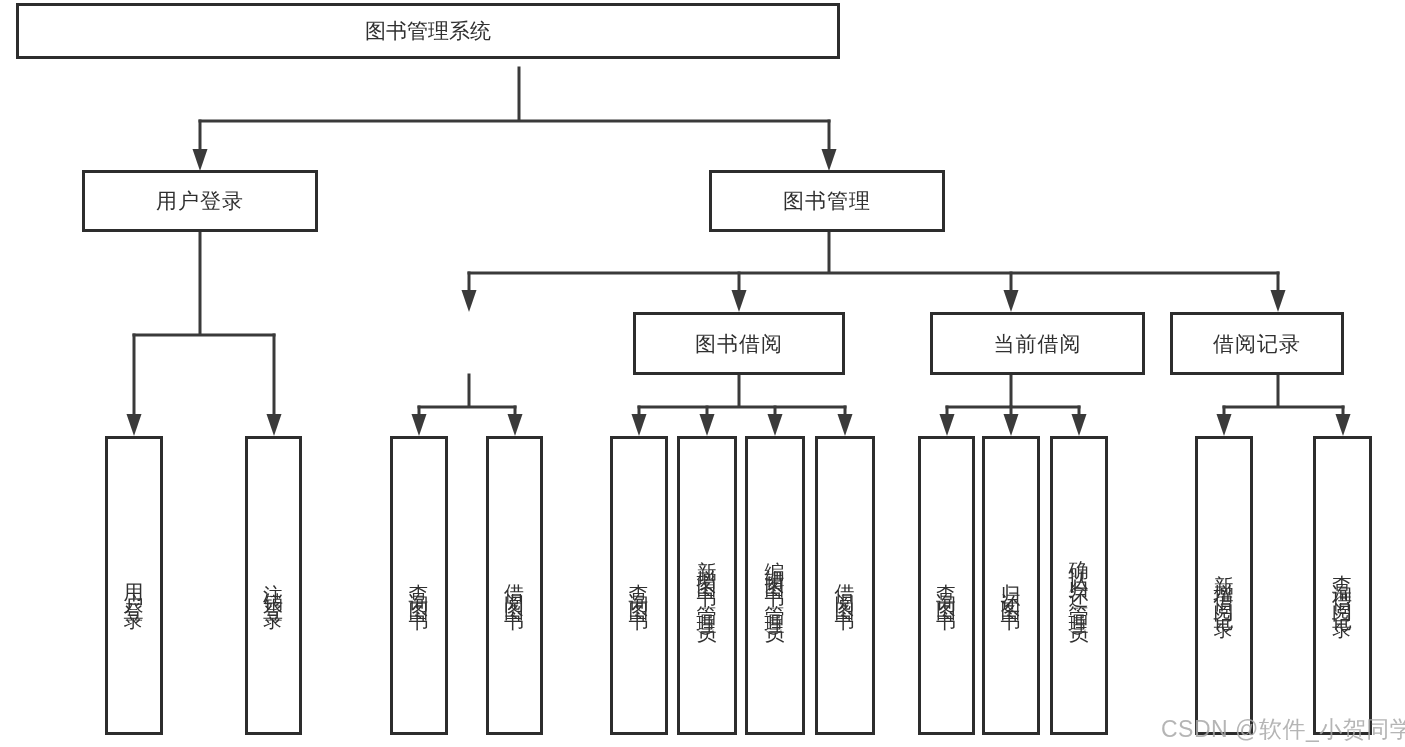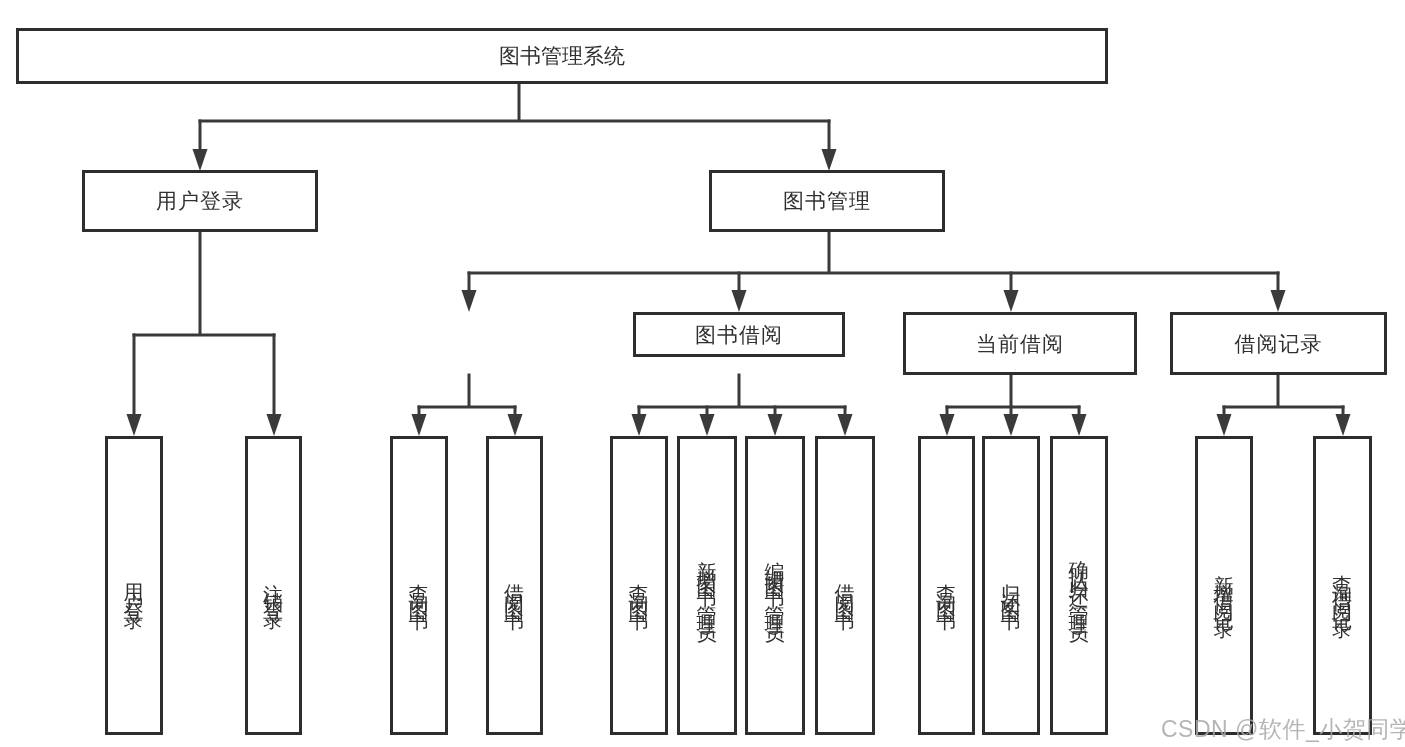--- a/index.html
+++ b/index.html
@@ -108,38 +108,38 @@
     <line x1="1079" y1="407" x2="1079" y2="416"></line>
       <use href="#ah" x="1079" y="436"></use>
 
     <path d="M1278,375 V407 M1224,407 H1343"></path>
     <line x1="1224" y1="407" x2="1224" y2="416"></line>
       <use href="#ah" x="1224" y="436"></use>
     <line x1="1343" y1="407" x2="1343" y2="416"></line>
       <use href="#ah" x="1343" y="436"></use>
   </svg>
 
-  <div class="node root" style="left:16px; top:28px; width:1092px; height:56px;">
+  <div class="node root" style="left:16px; top:3px; width:824px; height:56px;">
     <span>图书管理系统</span>
   </div>
 
   <div class="node h" style="left:82px; top:170px; width:236px; height:62px;">
     <span>用户登录</span>
   </div>
   <div class="node h" style="left:709px; top:170px; width:236px; height:62px;">
     <span>图书管理</span>
   </div>
 
-  <div class="node h" style="left:633px; top:312px; width:212px; height:45px;">
+  <div class="node h" style="left:633px; top:312px; width:212px; height:63px;">
     <span>图书借阅</span>
   </div>
-  <div class="node h" style="left:903px; top:312px; width:234px; height:63px;">
+  <div class="node h" style="left:930px; top:312px; width:215px; height:63px;">
     <span>当前借阅</span>
   </div>
-  <div class="node h" style="left:1170px; top:312px; width:217px; height:63px;">
+  <div class="node h" style="left:1170px; top:312px; width:174px; height:63px;">
     <span>借阅记录</span>
   </div>
 
   <div class="node leaf" style="left:105px; top:436px; width:58px; height:299px;">
     <span>用户登录</span>
   </div>
   <div class="node leaf" style="left:245px; top:436px; width:57px; height:299px;">
     <span>注销登录</span>
   </div>
 

